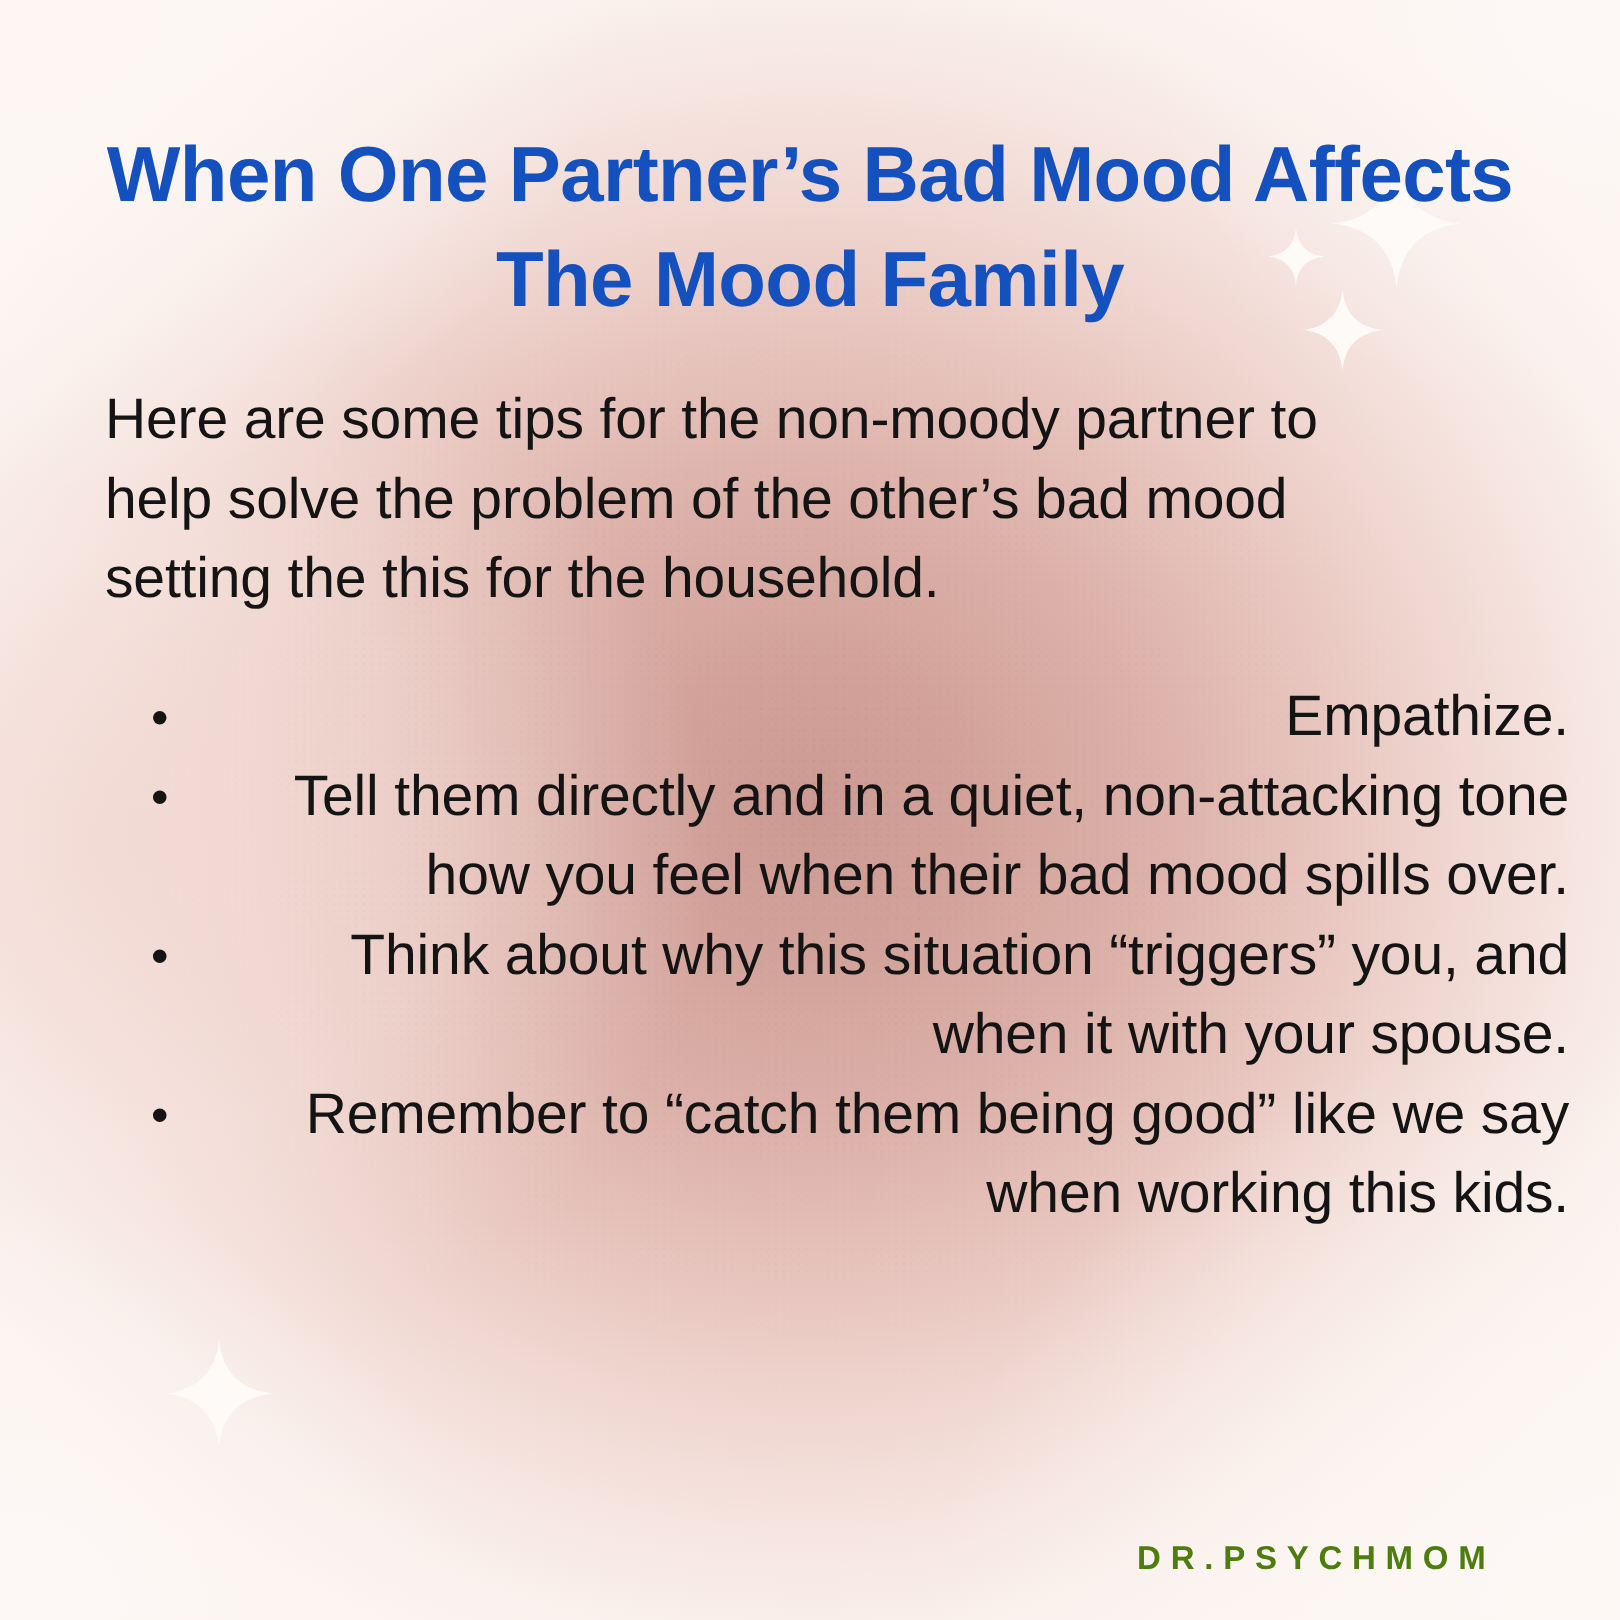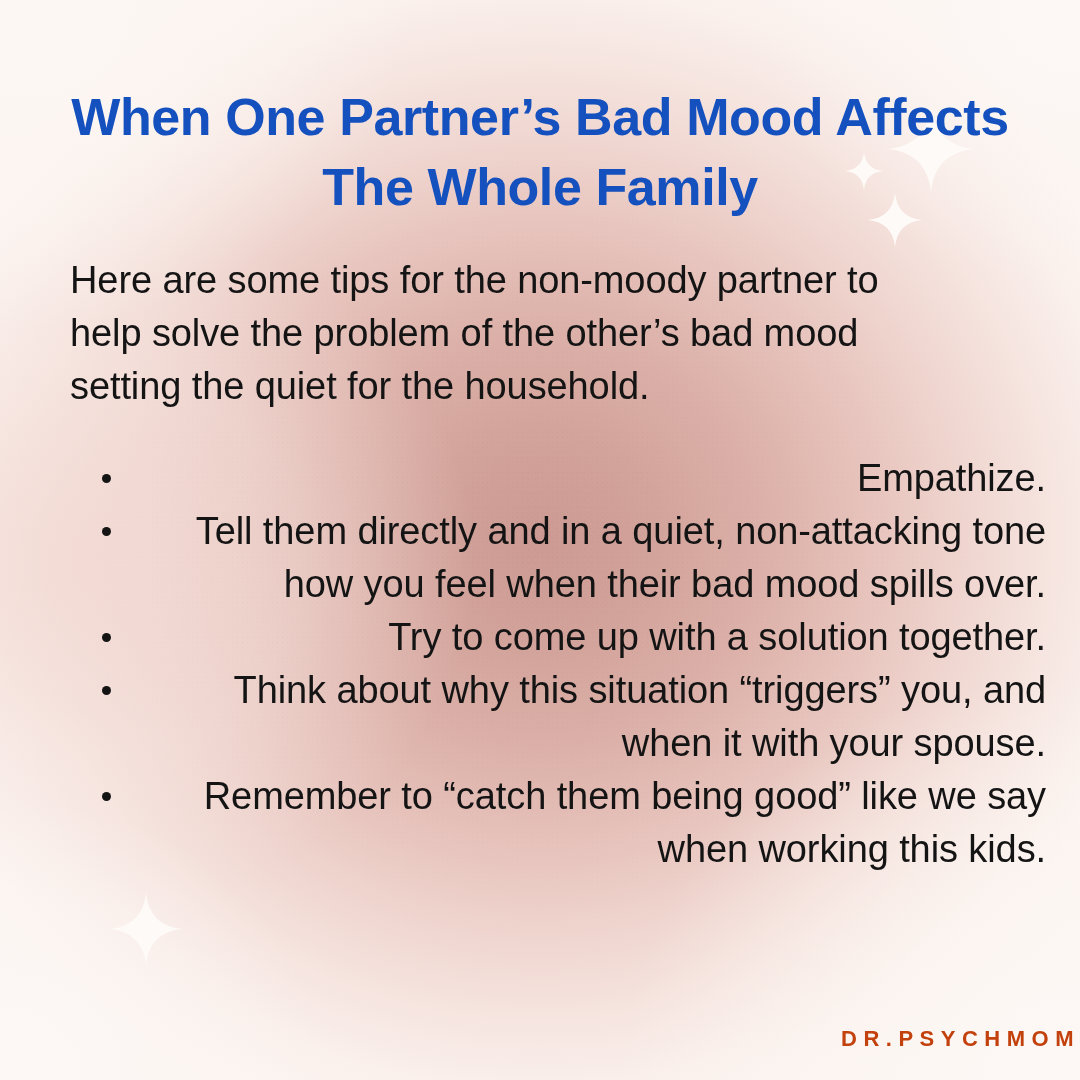--- a/index.html
+++ b/index.html
@@ -169,22 +169,23 @@
     background: #141414;
   }
   #tips-list li .tip-text { display: block; }
 
   #brand {
     position: absolute;
     left: 0;
     top: 1026px;
     width: 1080px;
     text-align: right;
+    padding-right: 83px;
     box-sizing: border-box;
-    color: #c2410c;
+    color: #4d7c0f;
     font-family: "Liberation Sans", sans-serif;
     font-weight: 700;
     font-size: 22px;
     letter-spacing: 6.5px;
   }
 </style>
 </head>
 <body>
 
 <div id="poster">
@@ -219,44 +220,40 @@
   <div class="sparkle" style="left:110px; top:893px; width:72px; height:72px;">
     <svg viewBox="0 0 100 100" aria-hidden="true">
       <path d="M50 0 C53 30 70 47 100 50 C70 53 53 70 50 100 C47 70 30 53 0 50 C30 47 47 30 50 0 Z" fill="#fefaf7"></path>
     </svg>
   </div>
 
   <div class="content">
 
     <h1 id="title">
       <span class="t-line">When One Partner’s Bad Mood Affects</span>
-      <span class="t-line">The Whole Family</span>
+      <span class="t-line">The Mood Family</span>
     </h1>
 
     <div id="intro">
       <span class="p-line">Here are some tips for the non-moody partner to</span>
       <span class="p-line">help solve the problem of the other’s bad mood</span>
-      <span class="p-line">setting the quiet for the household.</span>
+      <span class="p-line">setting the this for the household.</span>
     </div>
 
     <ul id="tips-list">
       <li>
         <span class="bullet-dot"></span>
         <span class="tip-text">Empathize.</span>
       </li>
       <li>
         <span class="bullet-dot"></span>
         <span class="tip-text">Tell them directly and in a quiet, non-attacking tone how you feel when their bad mood spills over.</span>
       </li>
       <li>
         <span class="bullet-dot"></span>
-        <span class="tip-text">Try to come up with a solution together.</span>
-      </li>
-      <li>
-        <span class="bullet-dot"></span>
         <span class="tip-text">Think about why this situation “triggers” you, and when it with your spouse.</span>
       </li>
       <li>
         <span class="bullet-dot"></span>
         <span class="tip-text">Remember to “catch them being good” like we say when working this kids.</span>
       </li>
     </ul>
 
     <div id="brand">DR.PSYCHMOM</div>
 

